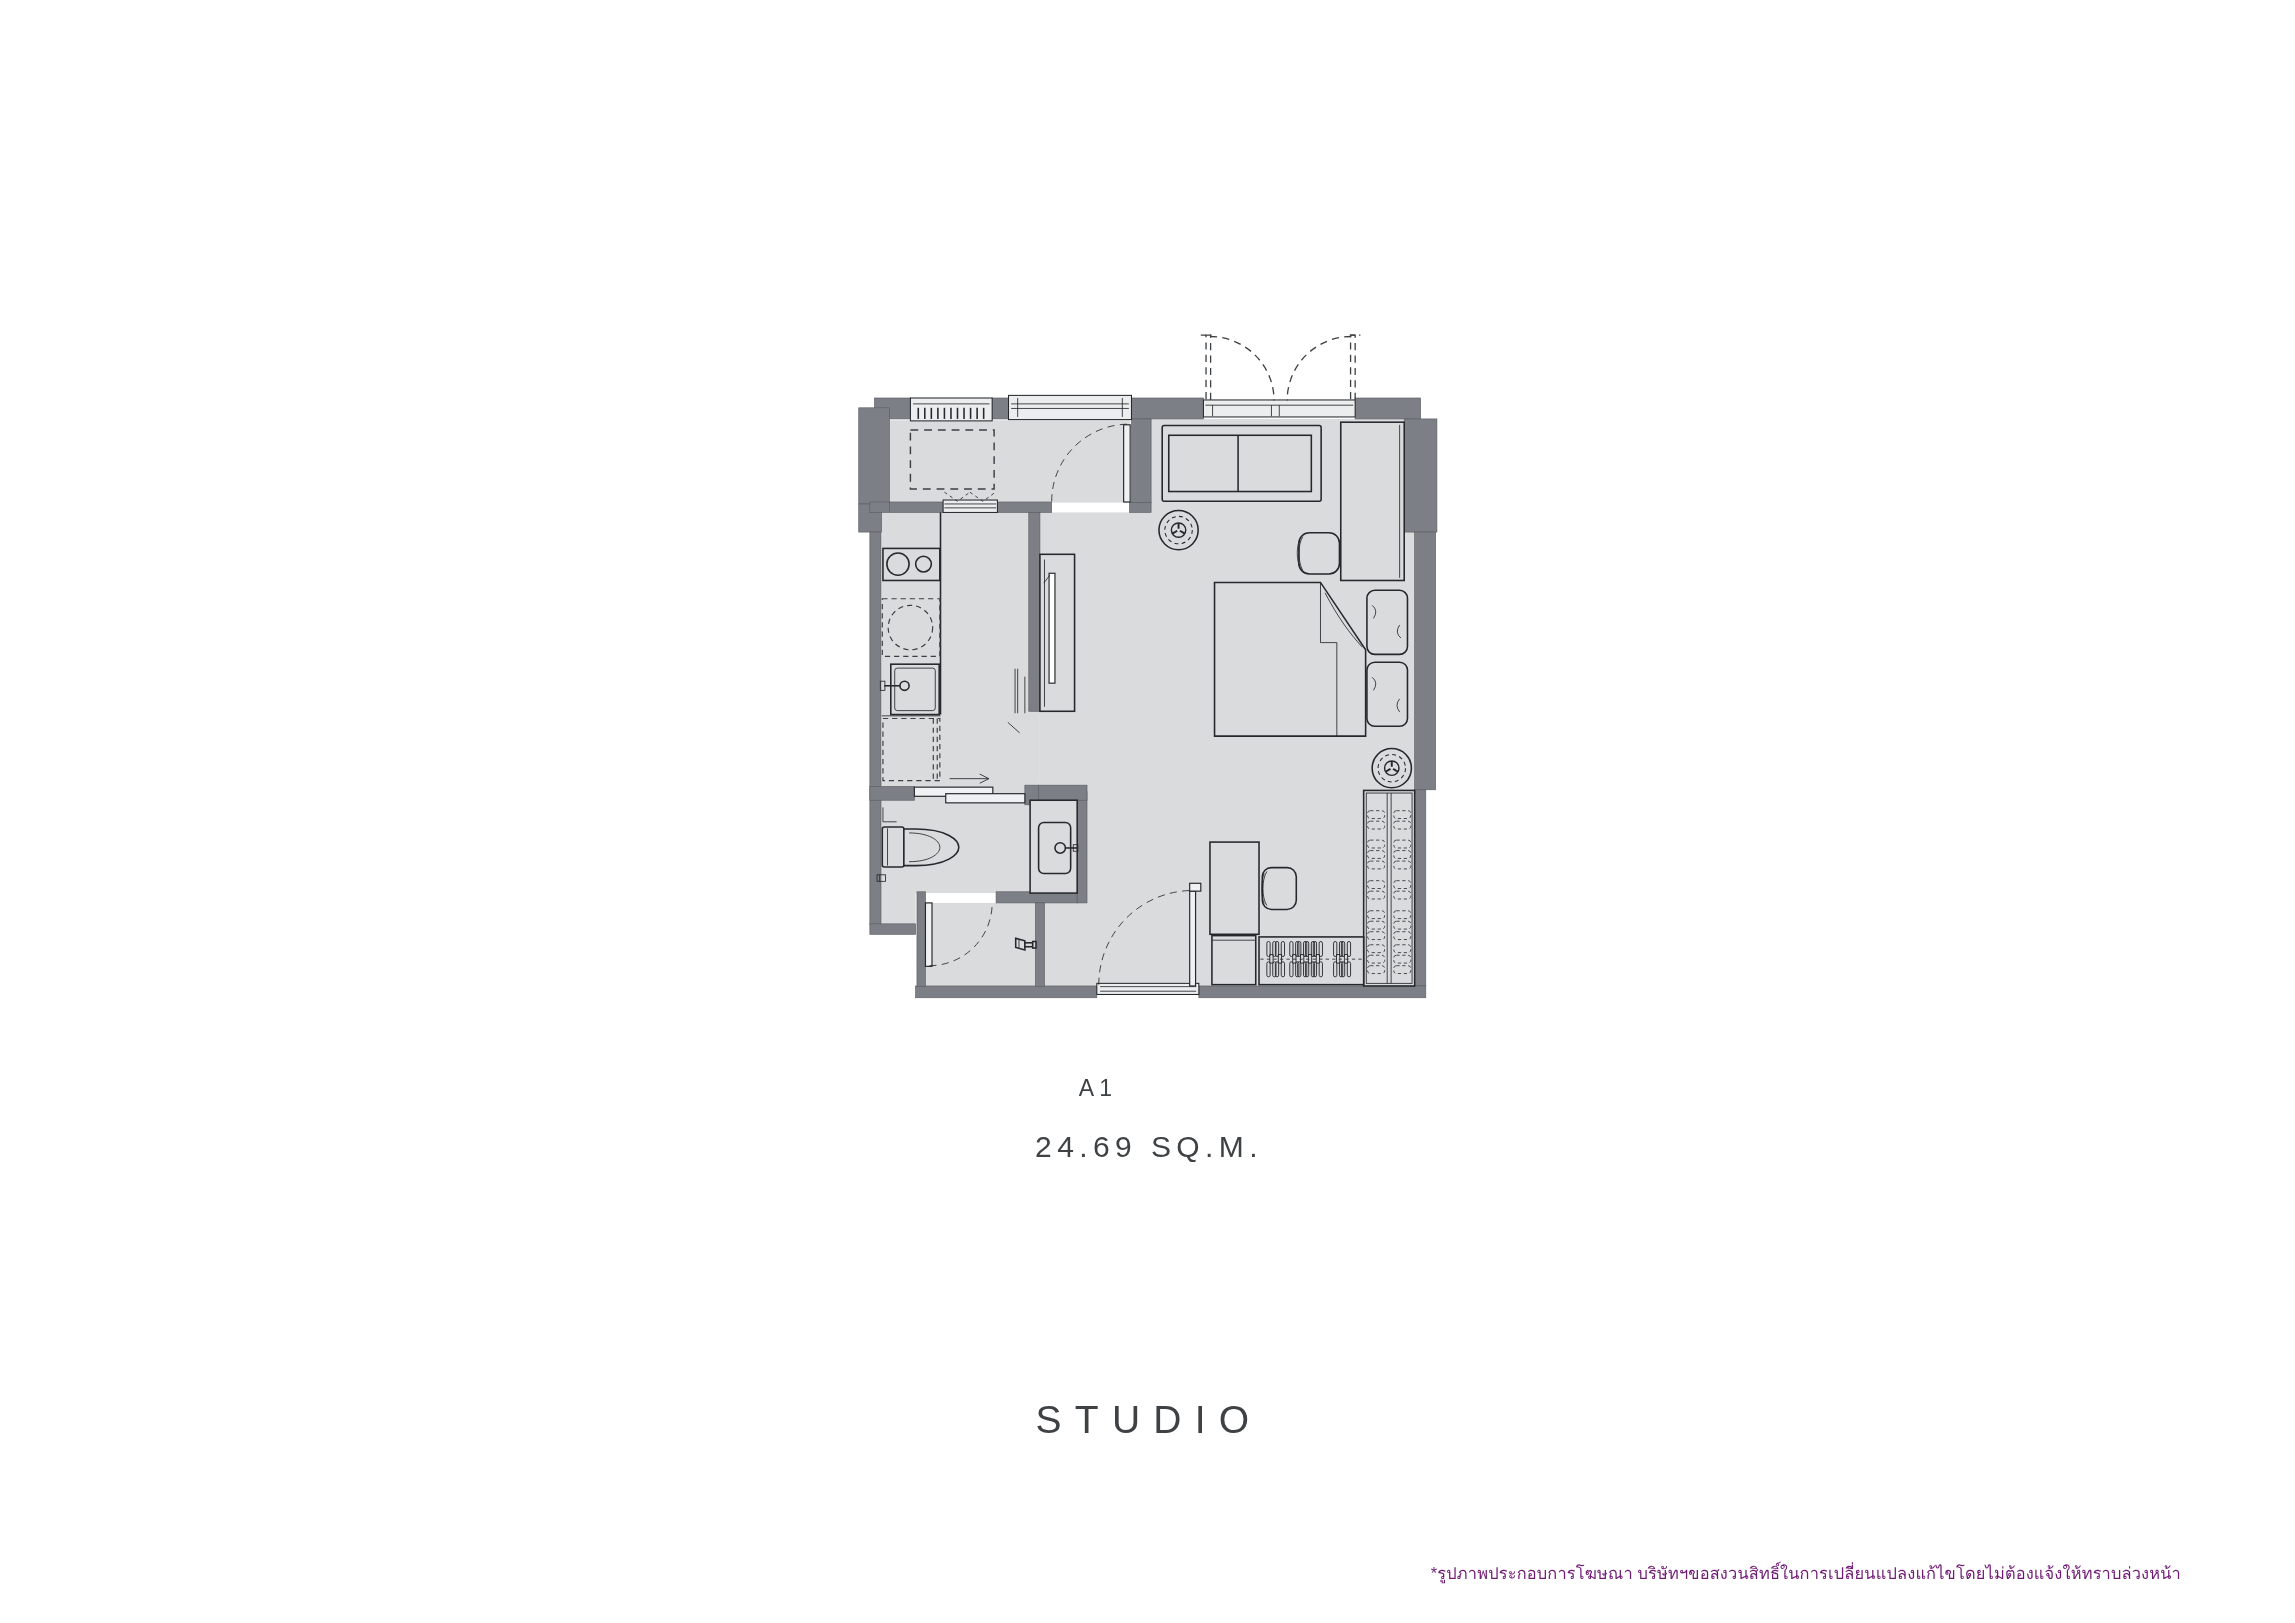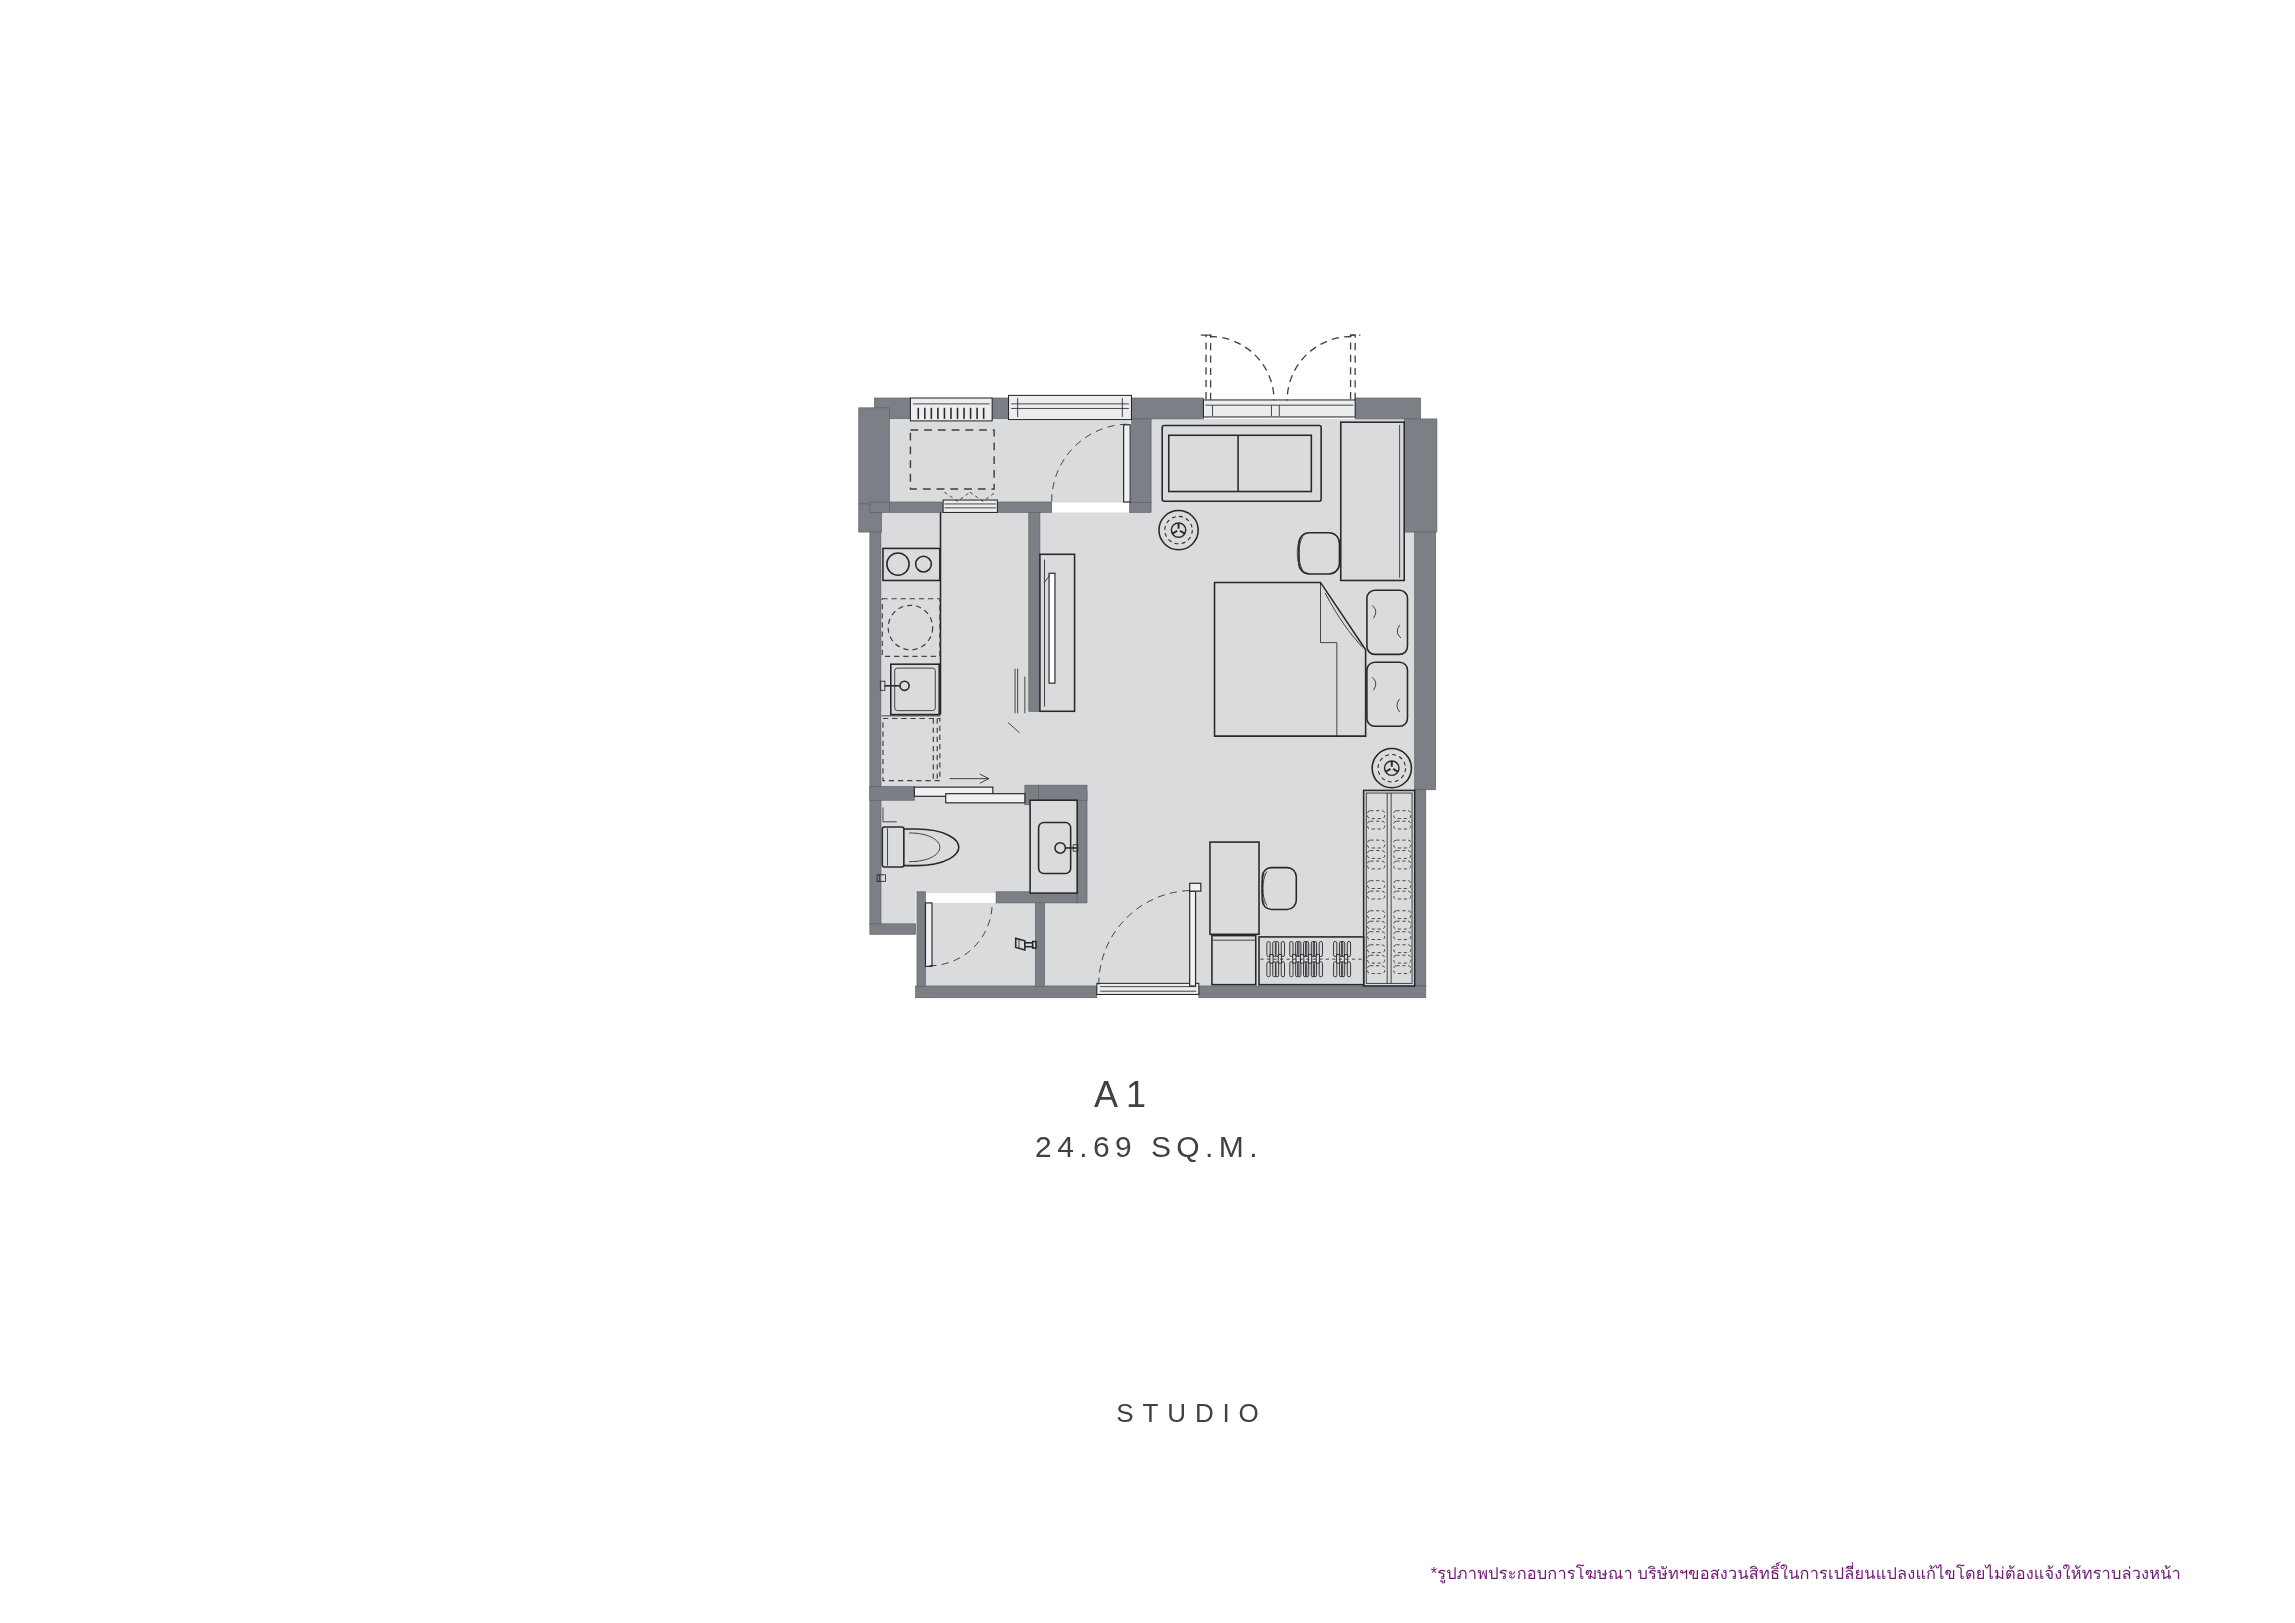--- a/index.html
+++ b/index.html
@@ -4,23 +4,23 @@
 <style>
   :root{
     --background:#ffffff; --wall:#7c8086; --floor:#dadbdd; --window:#ecedee;
     --leaf:#f0f1f2; --line:#26292c; --dash:#3c4043; --text:#3f4245;
   }
   html,body{margin:0;padding:0;background:var(--background);}
   .page{position:relative;width:2295px;height:1624px;background:var(--background);
         font-family:"Liberation Sans",sans-serif;overflow:hidden;}
   .plan-svg{position:absolute;left:0;top:0;width:2295px;height:1624px;}
   .lbl{position:absolute;color:var(--text);white-space:nowrap;line-height:1;}
-  .lbl-unit{left:1124px;top:1077px;transform:translateX(-50%);font-size:36px;letter-spacing:0.22em;}
+  .lbl-unit{left:1098px;top:1077px;transform:translateX(-50%);font-size:23px;letter-spacing:0.22em;}
   .lbl-area{left:1149px;top:1132px;transform:translateX(-50%);font-size:30px;letter-spacing:0.18em;}
-  .lbl-type{left:1149px;top:1400px;transform:translateX(-50%);font-size:26px;letter-spacing:0.34em;margin-left:43px;}
+  .lbl-type{left:1149px;top:1400px;transform:translateX(-50%);font-size:39px;letter-spacing:0.34em;}
   .lbl-disclaimer{right:114px;top:1565px;font-size:16.4px;letter-spacing:0.01em;color:#701a75;}
   
   .floor{fill:var(--floor);}
   .wall{fill:var(--wall);stroke:#5a5e63;stroke-width:1;}
   .win{fill:var(--window);stroke:var(--line);stroke-width:1.6;}
   .leaf{fill:var(--leaf);stroke:var(--line);stroke-width:1.8;}
   .ln{fill:none;stroke:var(--line);stroke-width:2.4;}
   .lnf{fill:var(--floor);stroke:var(--line);stroke-width:2.4;}
   .lnw{fill:#ffffff;stroke:var(--line);stroke-width:1.8;}
   .thin{stroke-width:1.3;}

